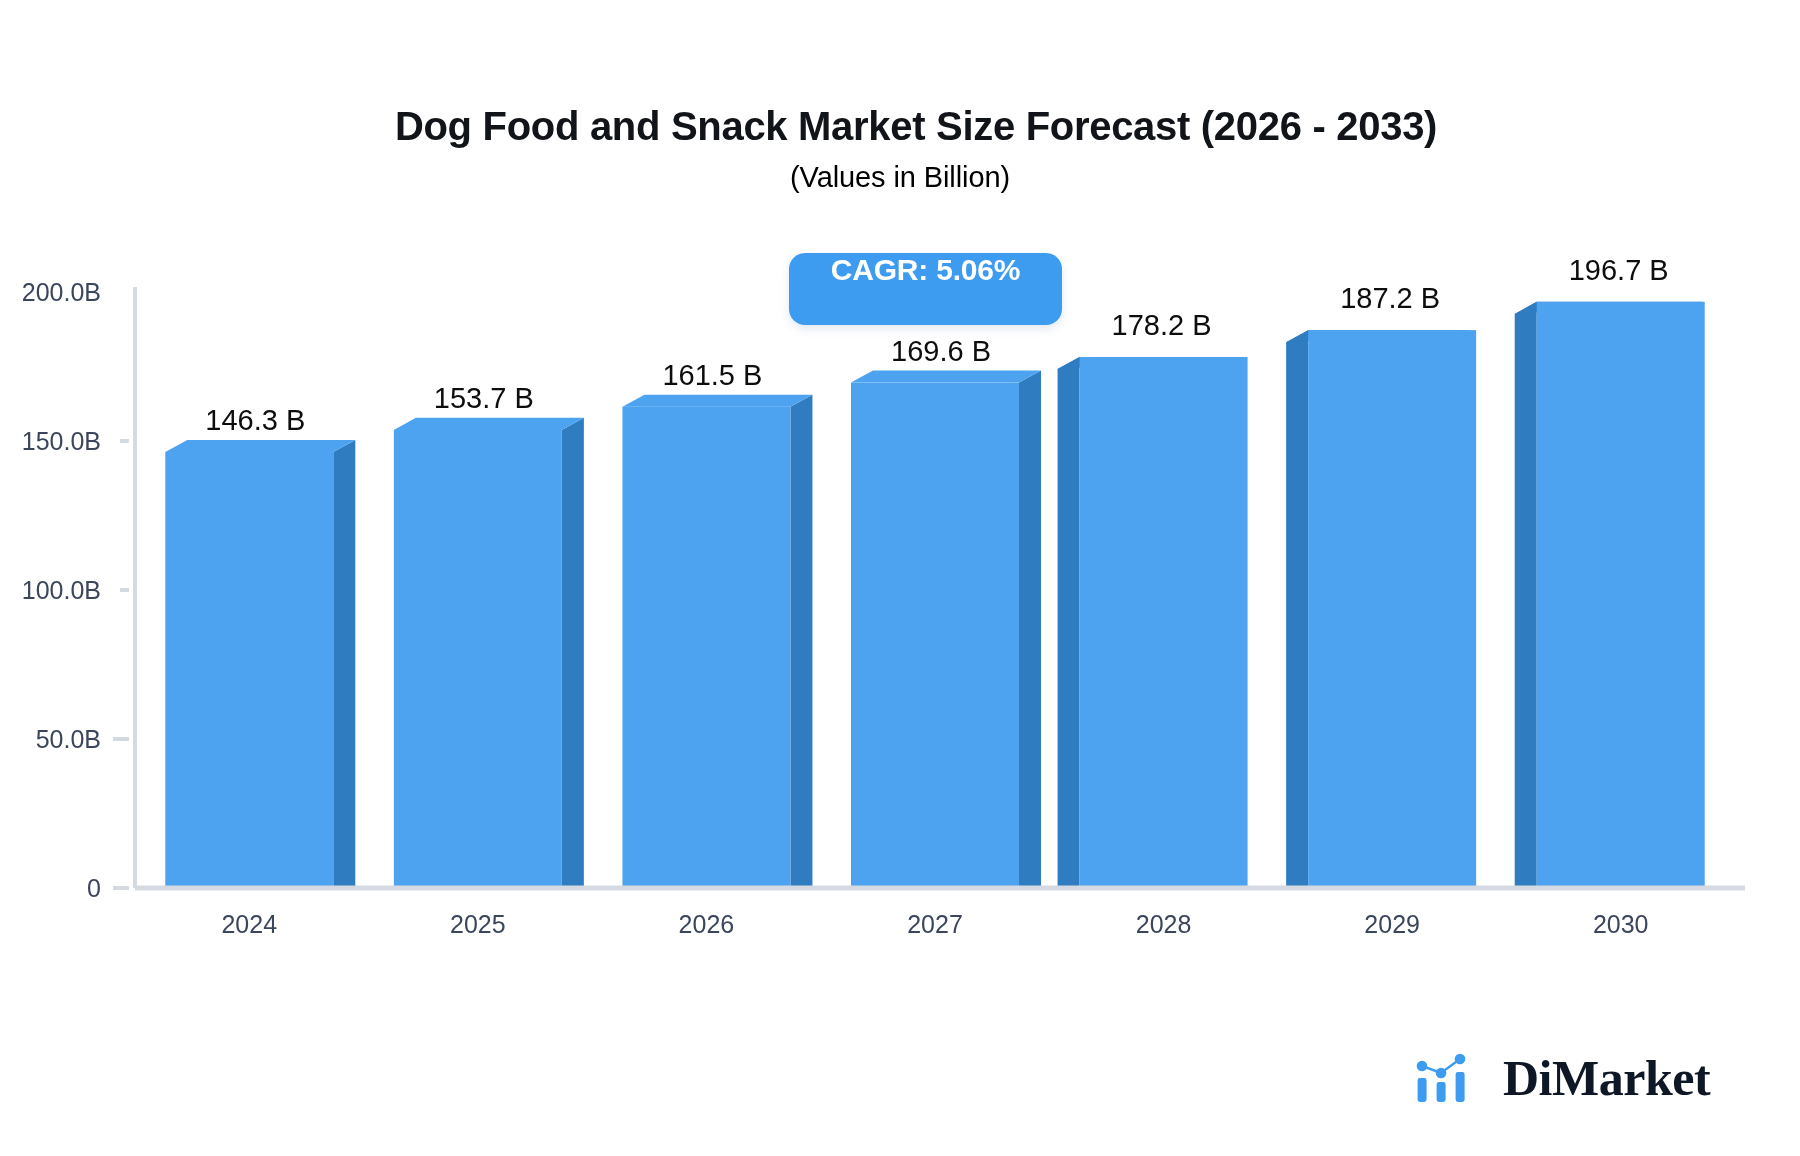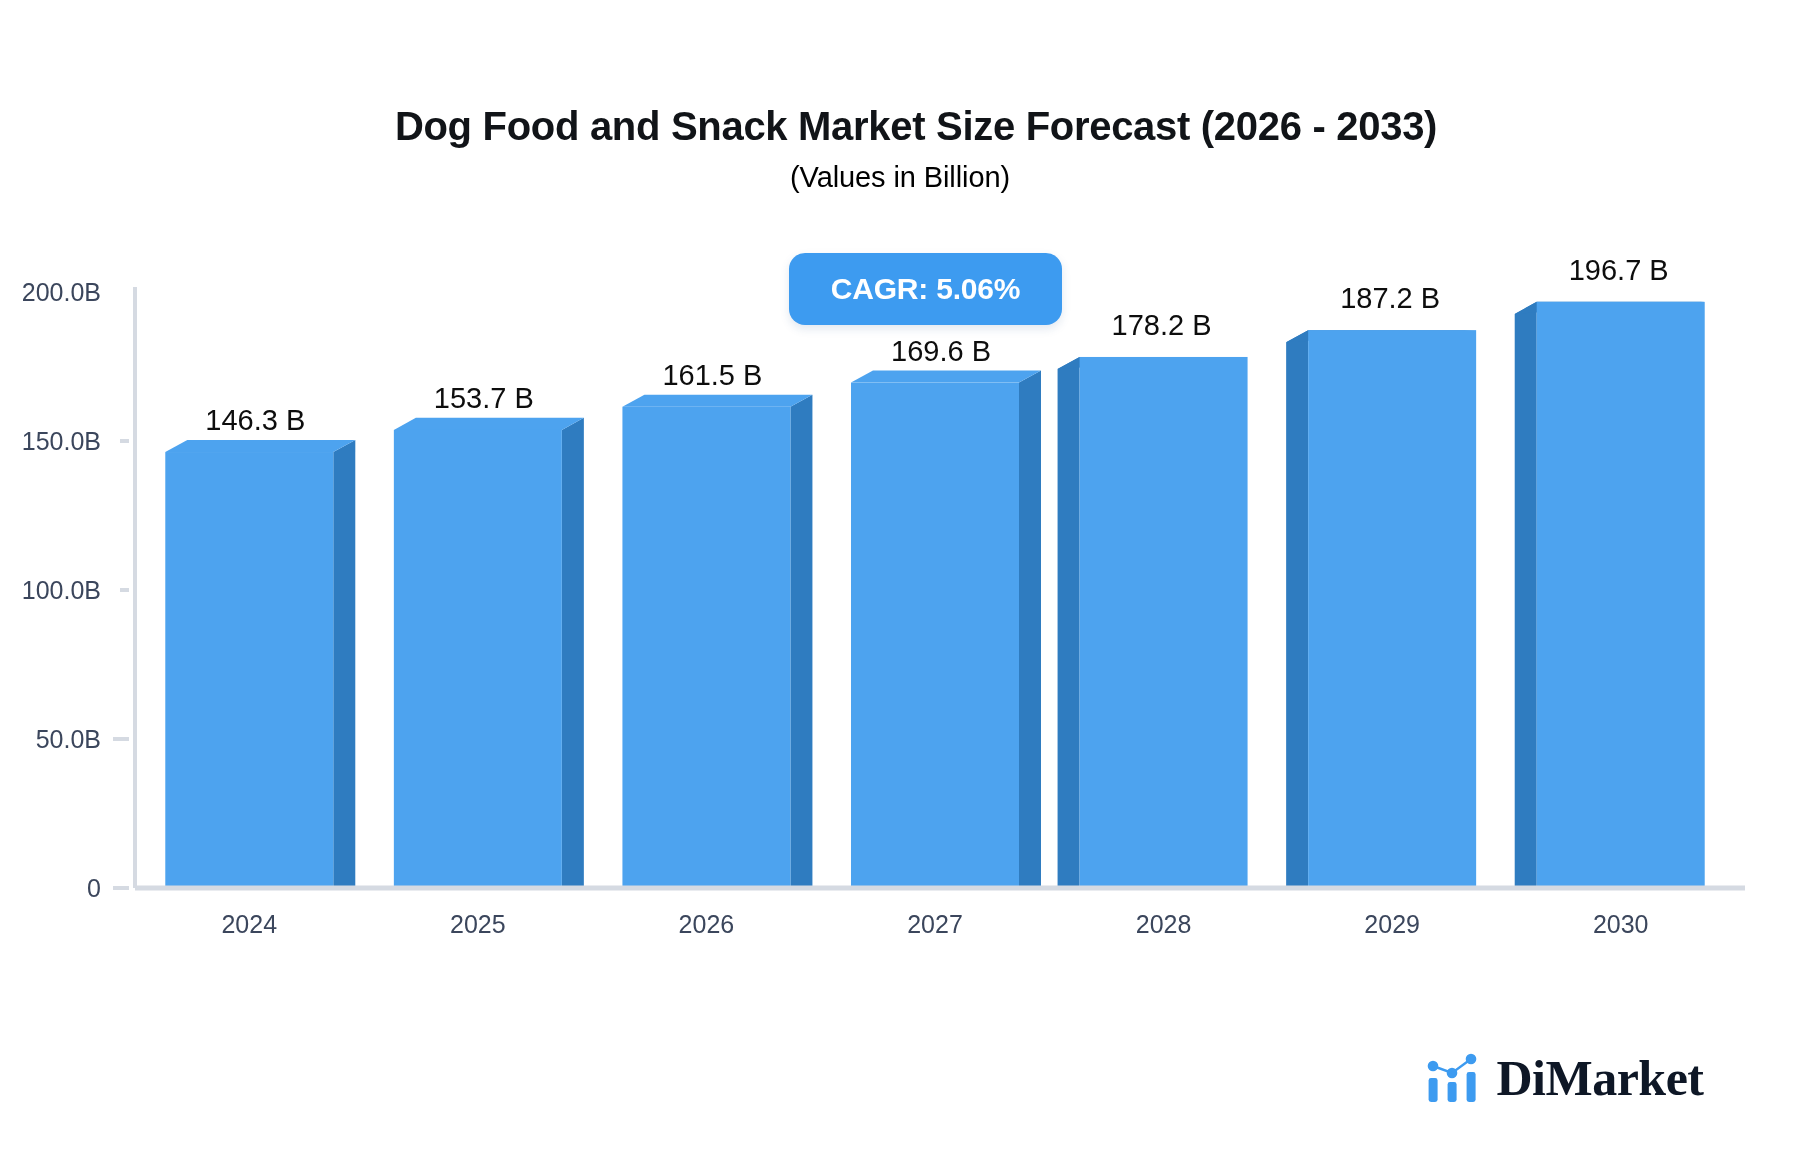--- a/index.html
+++ b/index.html
@@ -52,21 +52,21 @@
   #cagr-badge {
     position: absolute;
     left: 789px;
     top: 253px;
     width: 273px;
     height: 72px;
     background: #3d9bf0;
     border-radius: 16px;
     box-shadow: 0 4px 10px rgba(30,80,140,0.13);
     display: flex;
-    align-items: center;
+    align-items: flex-start;
     justify-content: center;
   }
   #cagr-badge-label {
     color: #ffffff;
     font-size: 30px;
     font-weight: bold;
     letter-spacing: -0.2px;
     white-space: nowrap;
   }
 
@@ -99,22 +99,21 @@
 
   
   #logo-block {
     position: absolute;
     left: 1415px;
     top: 1040px;
     width: 300px;
     height: 76px;
     display: flex;
     align-items: center;
-    gap: 14px;
-    justify-content: center;
+    gap: 32px;
   }
   #logo-wordmark {
     font-family: "Liberation Serif", serif;
     font-size: 50px;
     font-weight: bold;
     color: #0e1726;
     letter-spacing: -0.5px;
     line-height: 1;
     white-space: nowrap;
   }

